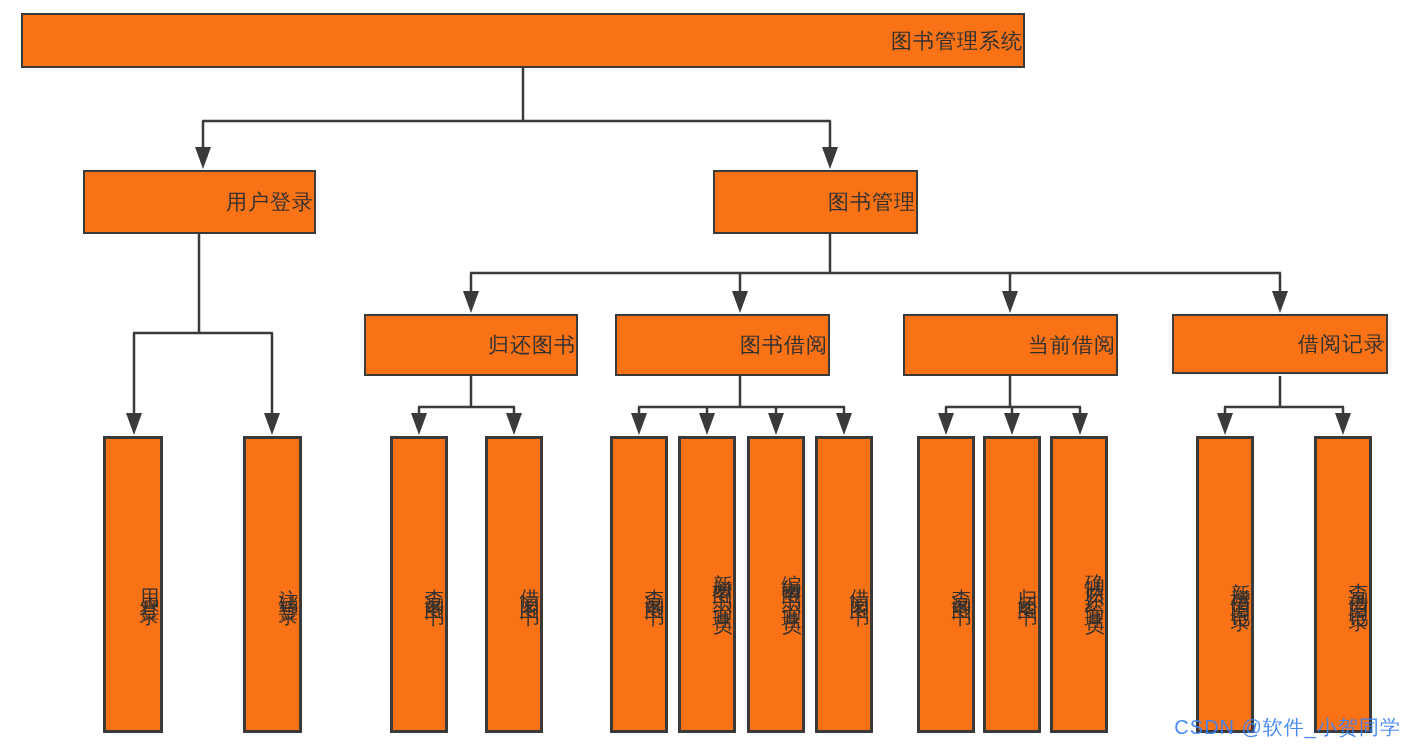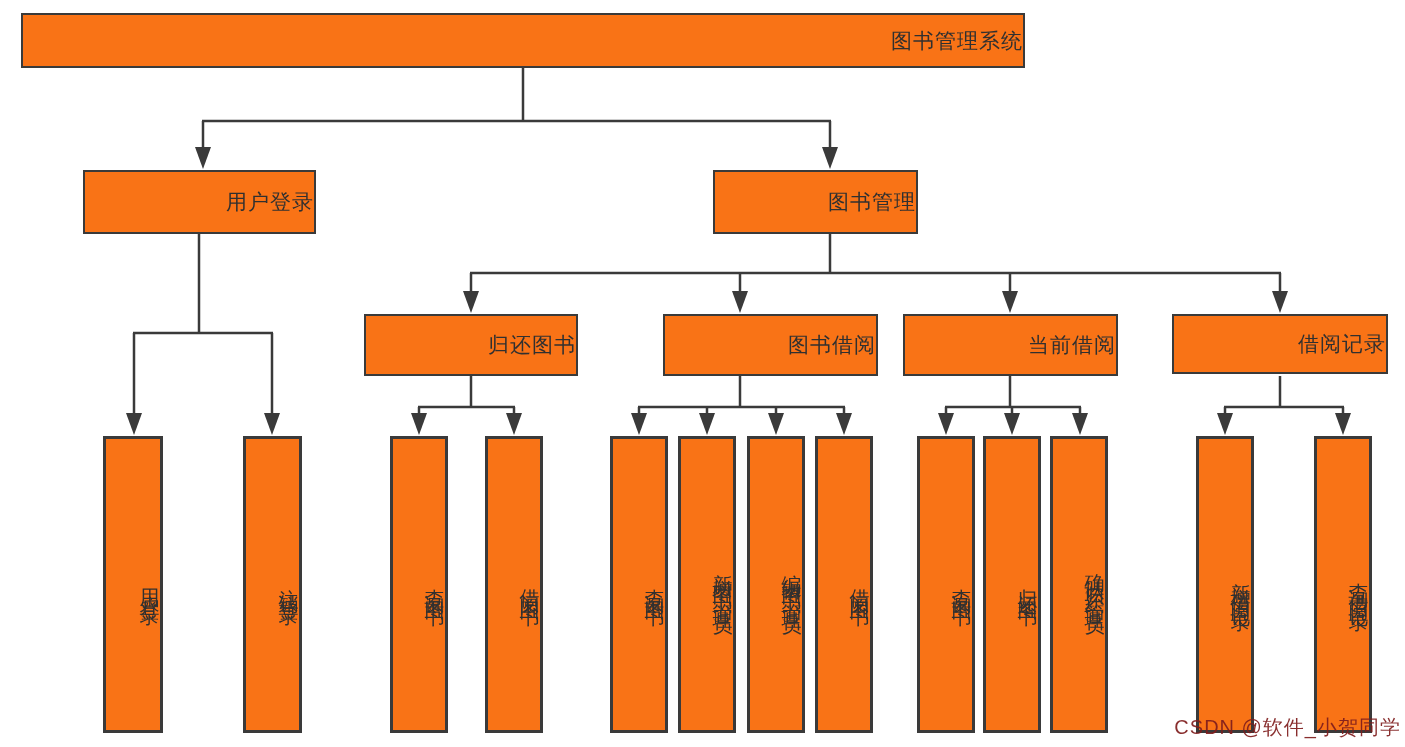--- a/index.html
+++ b/index.html
@@ -56,21 +56,21 @@
     letter-spacing: 6px;
     line-height: 1;
     white-space: nowrap;
   }
   .watermark {
     position: absolute;
     right: 4px;
     top: 714px;
     font-size: 20px;
     letter-spacing: 1px;
-    color: #7f1d1d;
+    color: #3b82f6;
     opacity: 0.92;
     z-index: 5;
     white-space: nowrap;
   }
 </style>
 </head>
 <body>
 
 <div class="canvas">
 
@@ -143,21 +143,21 @@
   <div class="box box-h" style="left:83px; top:170px; width:233px; height:64px;">
     <span>用户登录</span>
   </div>
   <div class="box box-h" style="left:713px; top:170px; width:205px; height:64px;">
     <span>图书管理</span>
   </div>
 
   <div class="box box-h" style="left:364px; top:314px; width:214px; height:62px;">
     <span>归还图书</span>
   </div>
-  <div class="box box-h" style="left:663px; top:314px; width:215px; height:62px;">
+  <div class="box box-h" style="left:615px; top:314px; width:215px; height:62px;">
     <span>图书借阅</span>
   </div>
   <div class="box box-h" style="left:903px; top:314px; width:215px; height:62px;padding-left:36px;">
     <span>当前借阅</span>
   </div>
   <div class="box box-h" style="left:1172px; top:314px; width:216px; height:60px;">
     <span>借阅记录</span>
   </div>
 
   <div class="box box-v" style="left:103px; top:436px; width:60px; height:297px;">

